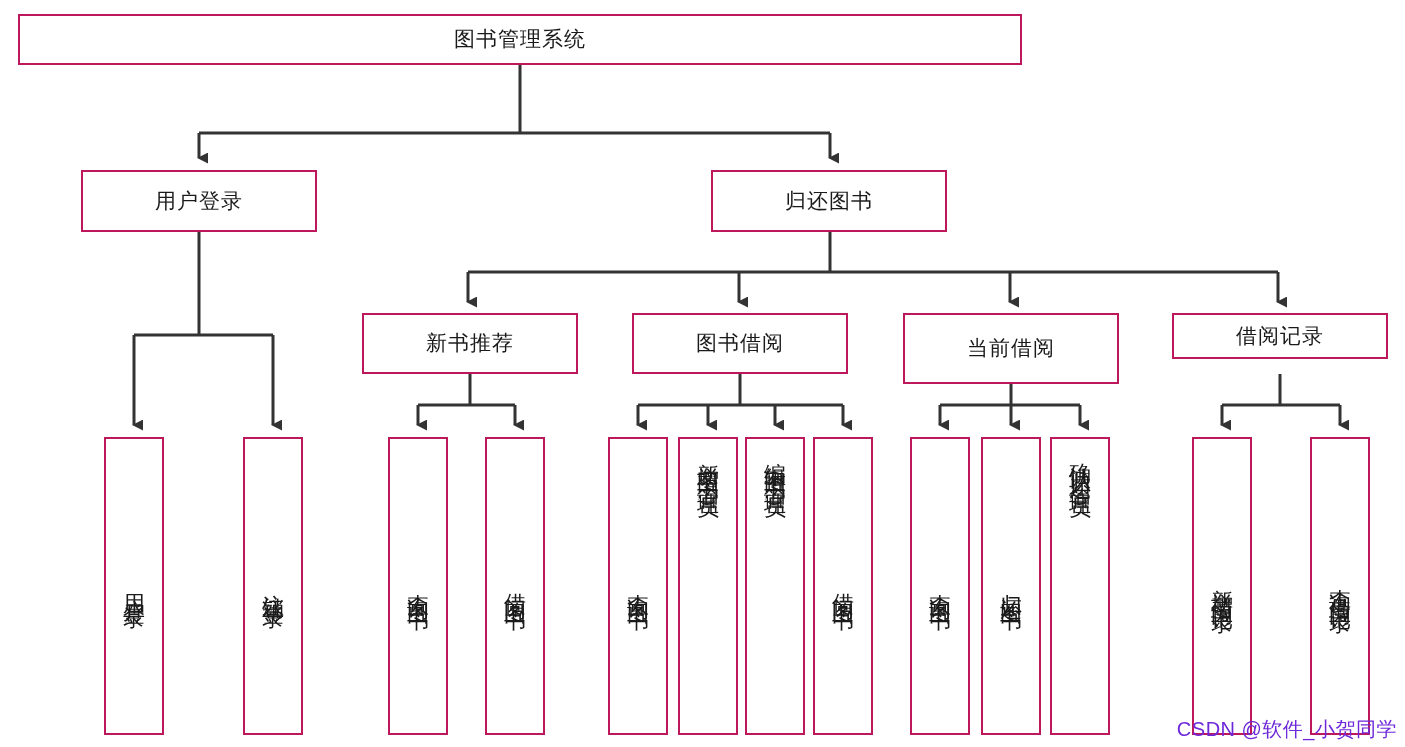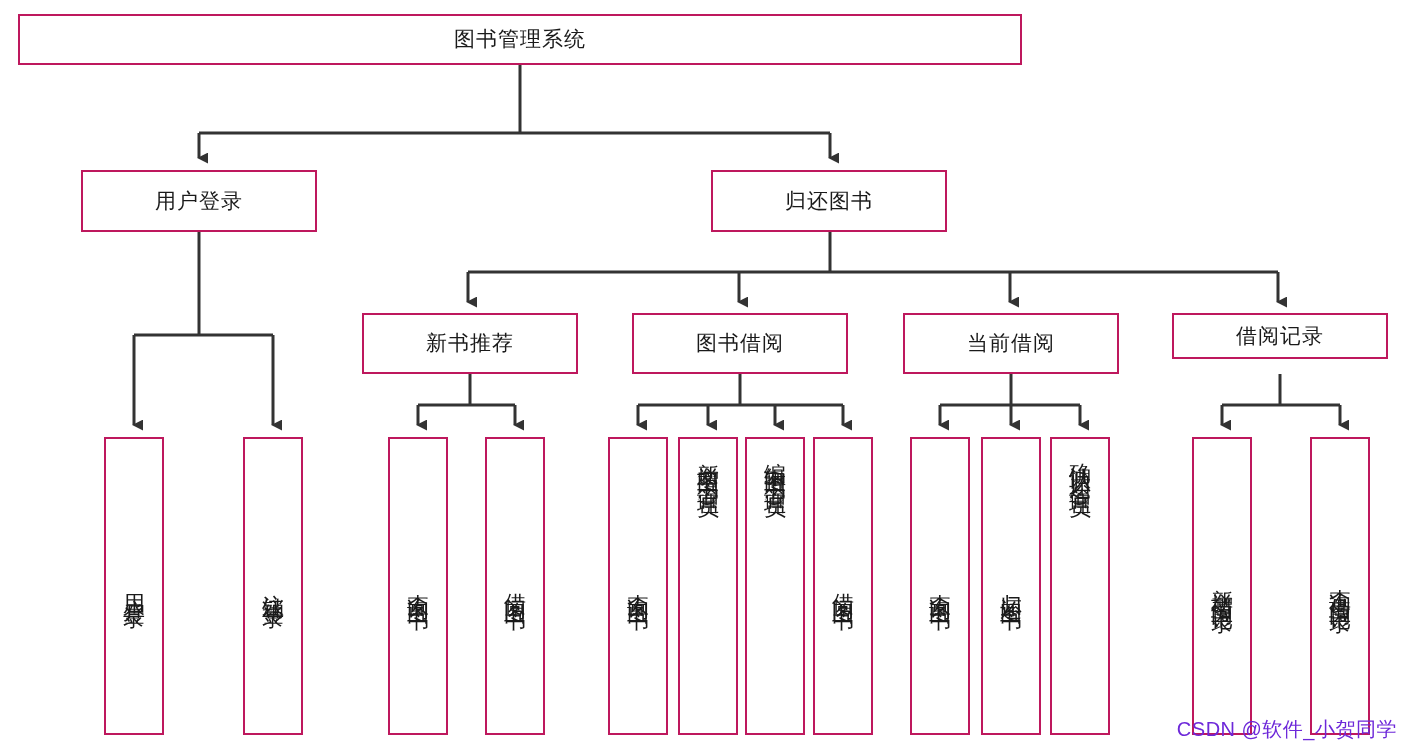--- a/index.html
+++ b/index.html
@@ -137,21 +137,21 @@
   <div class="node" style="left:711px; top:170px; width:236px; height:62px;">
     <span class="lbl">归还图书</span>
   </div>
 
   <div class="node" style="left:362px; top:313px; width:216px; height:61px;">
     <span class="lbl">新书推荐</span>
   </div>
   <div class="node" style="left:632px; top:313px; width:216px; height:61px;">
     <span class="lbl">图书借阅</span>
   </div>
-  <div class="node" style="left:903px; top:313px; width:216px; height:61px;">
+  <div class="node" style="left:903px; top:313px; width:216px; height:71px;">
     <span class="lbl">当前借阅</span>
   </div>
   <div class="node" style="left:1172px; top:313px; width:216px; height:46px;">
     <span class="lbl">借阅记录</span>
   </div>
 
   <div class="node leaf mid" style="left:104px; top:437px; width:60px; height:298px;">
     <span class="lbl">用户登录</span>
   </div>
   <div class="node leaf mid" style="left:243px; top:437px; width:60px; height:298px;">

